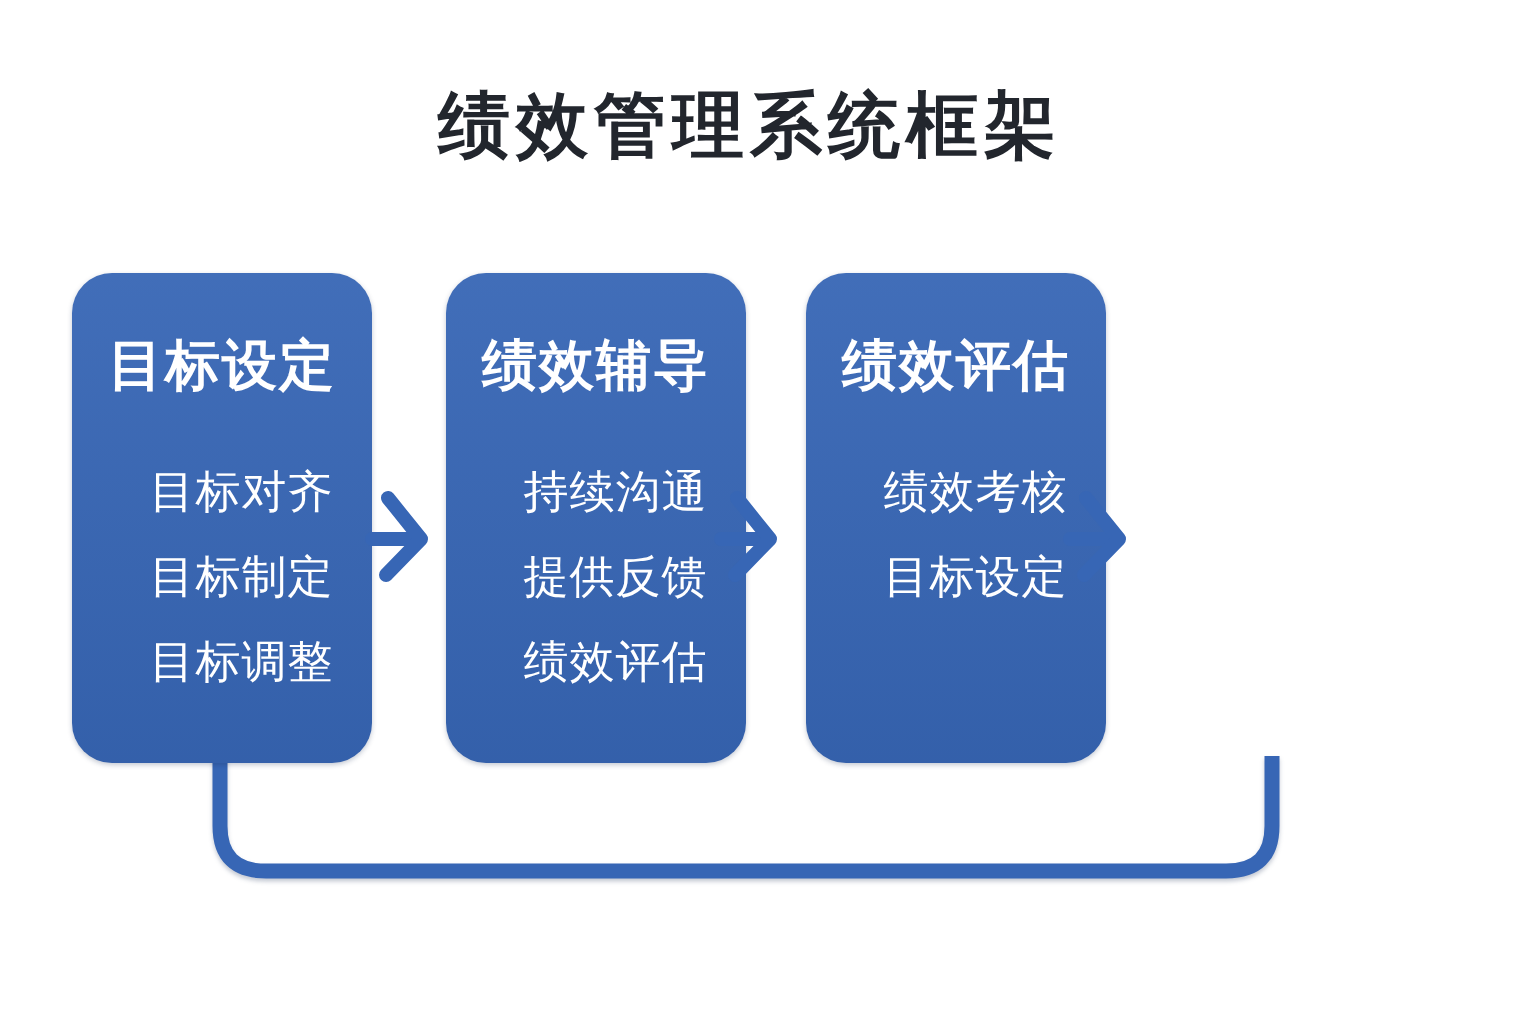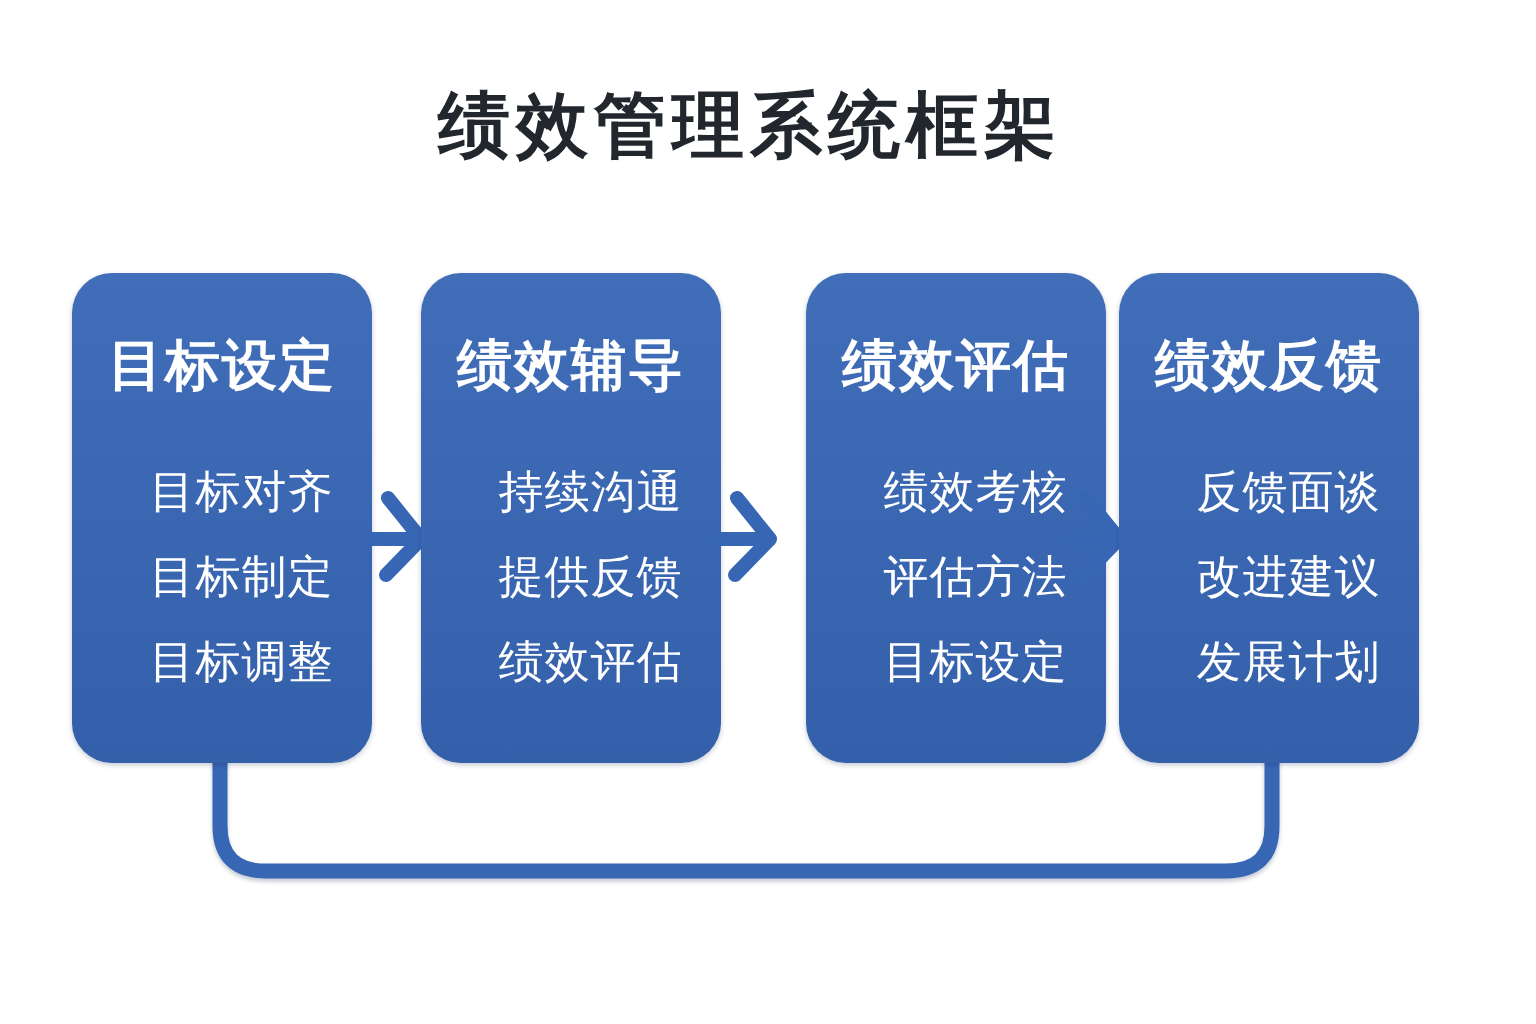--- a/index.html
+++ b/index.html
@@ -76,21 +76,21 @@
     stroke-linecap: round;
     stroke-linejoin: round;
     fill: none;
   }
   .loop-svg path {
     stroke: var(--primary);
     stroke-width: 15;
     fill: none;
   }
   .pos-1 { left: 72px; }
-  .pos-2 { left: 421px; }
+  .pos-2 { left: 446px; }
   .pos-3 { left: 770px; margin-left: 36px; }
   .pos-4 { left: 1119px; }
   .gap-1 { left: 372px; }
   .gap-2 { left: 721px; }
   .gap-3 { left: 1070px; }
 </style>
 </head>
 <body>
 
 <div class="canvas">
@@ -126,32 +126,23 @@
 
   <svg class="arrow-svg gap-2" viewBox="0 0 49 104" aria-hidden="true">
     <line class="stroke" x1="0" y1="52" x2="46" y2="52"></line>
     <polyline class="stroke" points="16,11 49,52 14,88"></polyline>
   </svg>
 
   <section class="stage pos-3">
     <h2 class="stage-title">绩效评估</h2>
     <ul class="stage-items">
       <li>绩效考核</li>
-      <li>评估方法</li>
       <li>目标设定</li>
     </ul>
   </section>
 
   <svg class="arrow-svg gap-3" viewBox="0 0 49 104" aria-hidden="true">
     <line class="stroke" x1="0" y1="52" x2="46" y2="52"></line>
     <polyline class="stroke" points="16,11 49,52 14,88"></polyline>
   </svg>
 
-  <section class="stage pos-4">
-    <h2 class="stage-title">绩效反馈</h2>
-    <ul class="stage-items">
-      <li>反馈面谈</li>
-      <li>改进建议</li>
-      <li>发展计划</li>
-    </ul>
-  </section>
 
 </div>
 
 </body></html>

